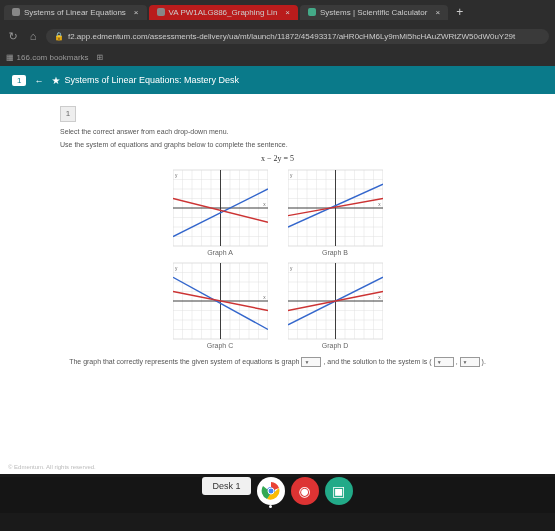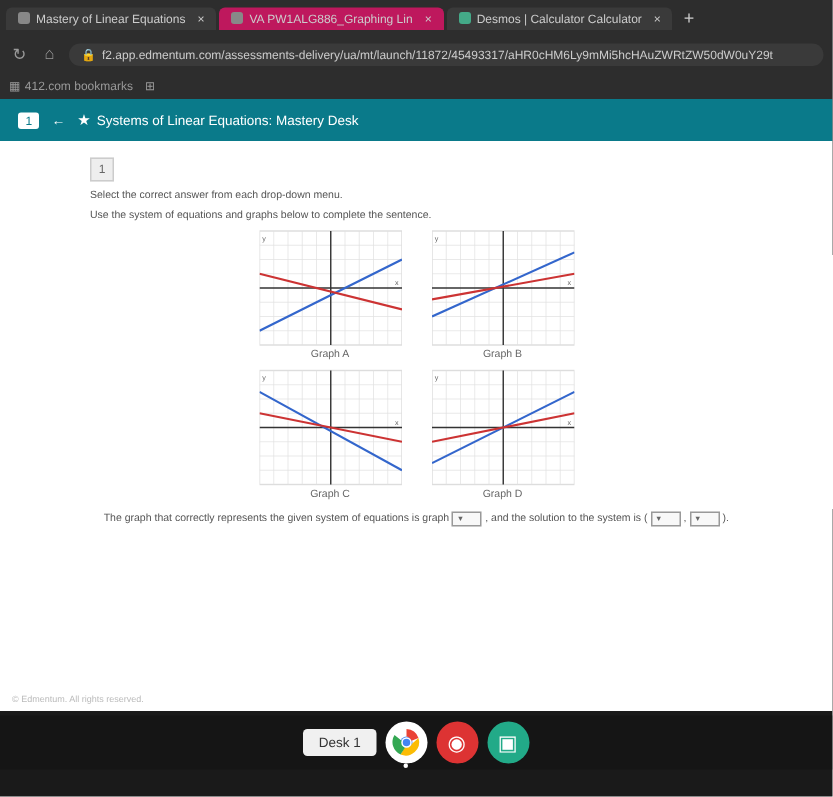--- a/index.html
+++ b/index.html
@@ -25,21 +25,21 @@
       font-size: 8px;
       padding: 3px 8px;
       border-radius: 4px 4px 0 0;
       display: flex;
       align-items: center;
       gap: 4px;
       max-width: 150px;
       overflow: hidden;
       white-space: nowrap;
     }
-    .tab.active { background: #be185d; text-align: right; }
+    .tab.active { background: #b91c1c; text-align: right; }
     .tab-icon { width: 8px; height: 8px; background: #888; border-radius: 2px; flex-shrink: 0; }
     .tab-icon.green { background: #4a8; }
     .url-bar {
       background: #2d2d2d;
       height: 24px;
       display: flex;
       align-items: center;
       padding: 0 6px;
       gap: 6px;
     }
@@ -167,21 +167,21 @@
       color: #bbb;
     }
     .taskbar {
       position: absolute;
       bottom: 18px;
       left: 0;
       right: 0;
       height: 36px;
       background: rgba(20,20,20,0.7);
       display: flex;
-      align-items: center;
+      align-items: flex-start;
       justify-content: center;
       gap: 6px;
     }
     .desk-label {
       background: #f0f0f0;
       color: #333;
       font-size: 9px;
       padding: 4px 10px;
       border-radius: 3px;
     }
@@ -206,65 +206,66 @@
       border-radius: 50%;
     }
     .lock-icon { font-size: 8px; }
   </style>
 </head>
 <body>
 
 <div class="browser-chrome">
   <div class="tab">
     <span class="tab-icon"></span>
-    <span>Mastery of Linear Equations</span>
+    <span>Systems of Linear Equations</span>
     <span style="margin-left:4px;font-size:8px;">×</span>
   </div>
   <div class="tab active">
     <span class="tab-icon"></span>
     <span>VA PW1ALG886_Graphing Lin</span>
     <span style="margin-left:4px;font-size:8px;">×</span>
   </div>
   <div class="tab">
     <span class="tab-icon green"></span>
-    <span>Desmos | Calculator Calculator</span>
+    <span>Systems | Scientific Calculator</span>
     <span style="margin-left:4px;font-size:8px;">×</span>
   </div>
   <span style="color:#ccc;font-size:12px;margin-left:6px;">+</span>
 </div>
 
 <div class="url-bar">
   <span class="nav-icon">↻</span>
   <span class="nav-icon">⌂</span>
   <div class="url-field">
     <span class="lock-icon">🔒</span>
     <span>f2.app.edmentum.com/assessments-delivery/ua/mt/launch/11872/45493317/aHR0cHM6Ly9mMi5hcHAuZWRtZW50dW0uY29t</span>
   </div>
 </div>
 
 <div class="bookmark-bar">
   <div class="bookmark-item">
     <span>▦</span>
-    <span>412.com bookmarks</span>
+    <span>166.com bookmarks</span>
   </div>
   <span>⊞</span>
 </div>
 
 <div class="content-area">
   <span class="badge">1</span>
   <span style="margin:0 4px;">←</span>
   <span class="star">★</span>
   <span>Systems of Linear Equations: Mastery Desk</span>
 </div>
 
 <div class="white-page">
   <div class="qnum">1</div>
   <div class="instruction">Select the correct answer from each drop-down menu.</div>
   <div class="instruction">Use the system of equations and graphs below to complete the sentence.</div>
   <div class="equations">
+    <div>x − 2y = 5</div>
   </div>
 
   <div class="graphs-grid">
     <div class="graph-cell">
       <svg class="graph-svg" viewBox="0 0 100 80">
         <rect x="0" y="0" width="100" height="80" fill="#fff" stroke="#ddd"></rect>
         <g stroke="#e0e0e0" stroke-width="0.5">
           <line x1="10" y1="0" x2="10" y2="80"></line>
             <line x1="20" y1="0" x2="20" y2="80"></line>
             <line x1="30" y1="0" x2="30" y2="80"></line>

